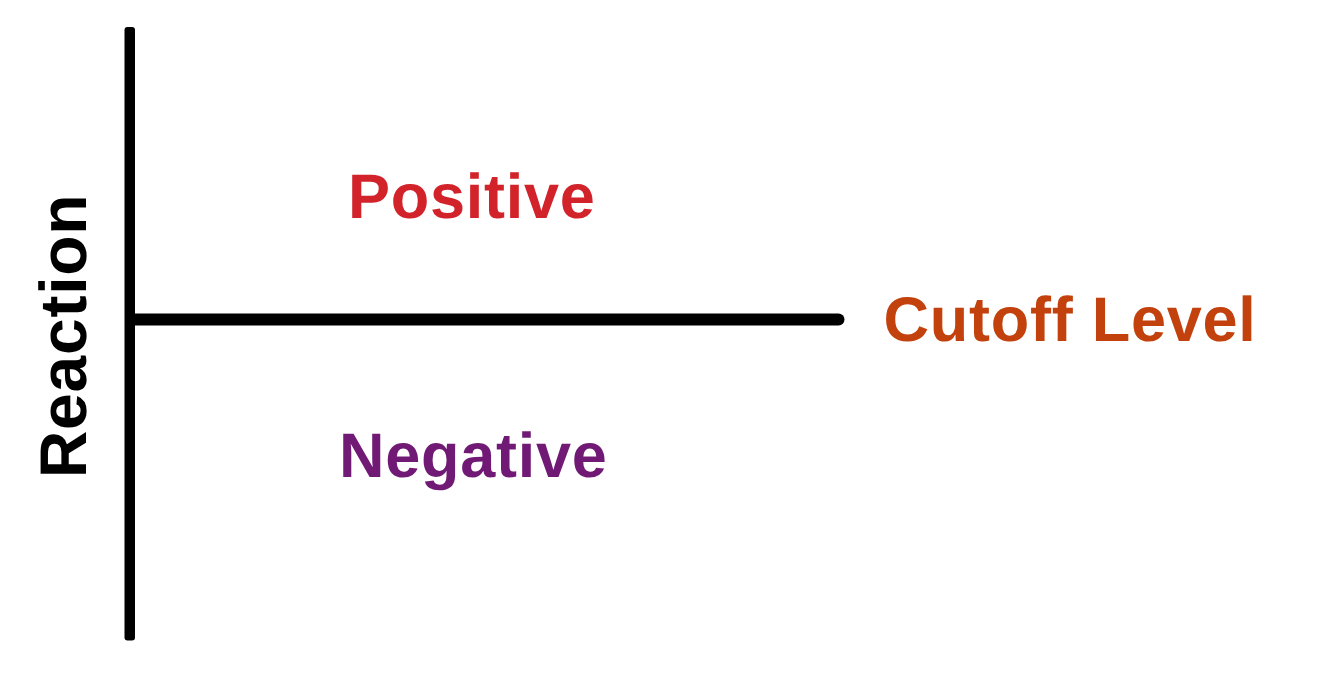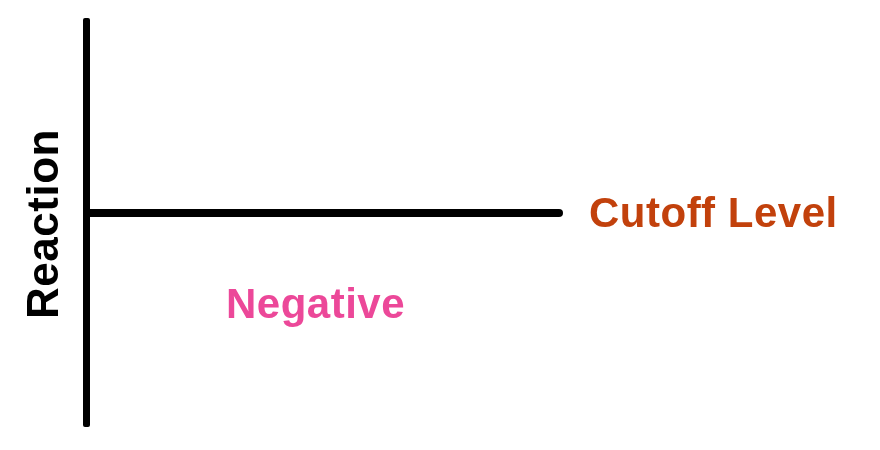--- a/index.html
+++ b/index.html
@@ -66,18 +66,19 @@
 <body>
 
 <div class="canvas">
 
   <div class="axis-y"></div>
 
   <div class="cutoff-line"></div>
 
   <div class="label axis-label" style="color: rgb(0, 0, 0);">Reaction</div>
 
+  <div class="label positive-label" style="color: rgb(210, 35, 42);">Positive</div>
 
-  <div class="label negative-label" style="color: #ec4899; text-align: center;">Negative</div>
+  <div class="label negative-label" style="color: #701a75; text-align: center;">Negative</div>
 
   <div class="label cutoff-label" style="color: #c2410c;">Cutoff Level</div>
 
 </div>
 
 </body></html>

